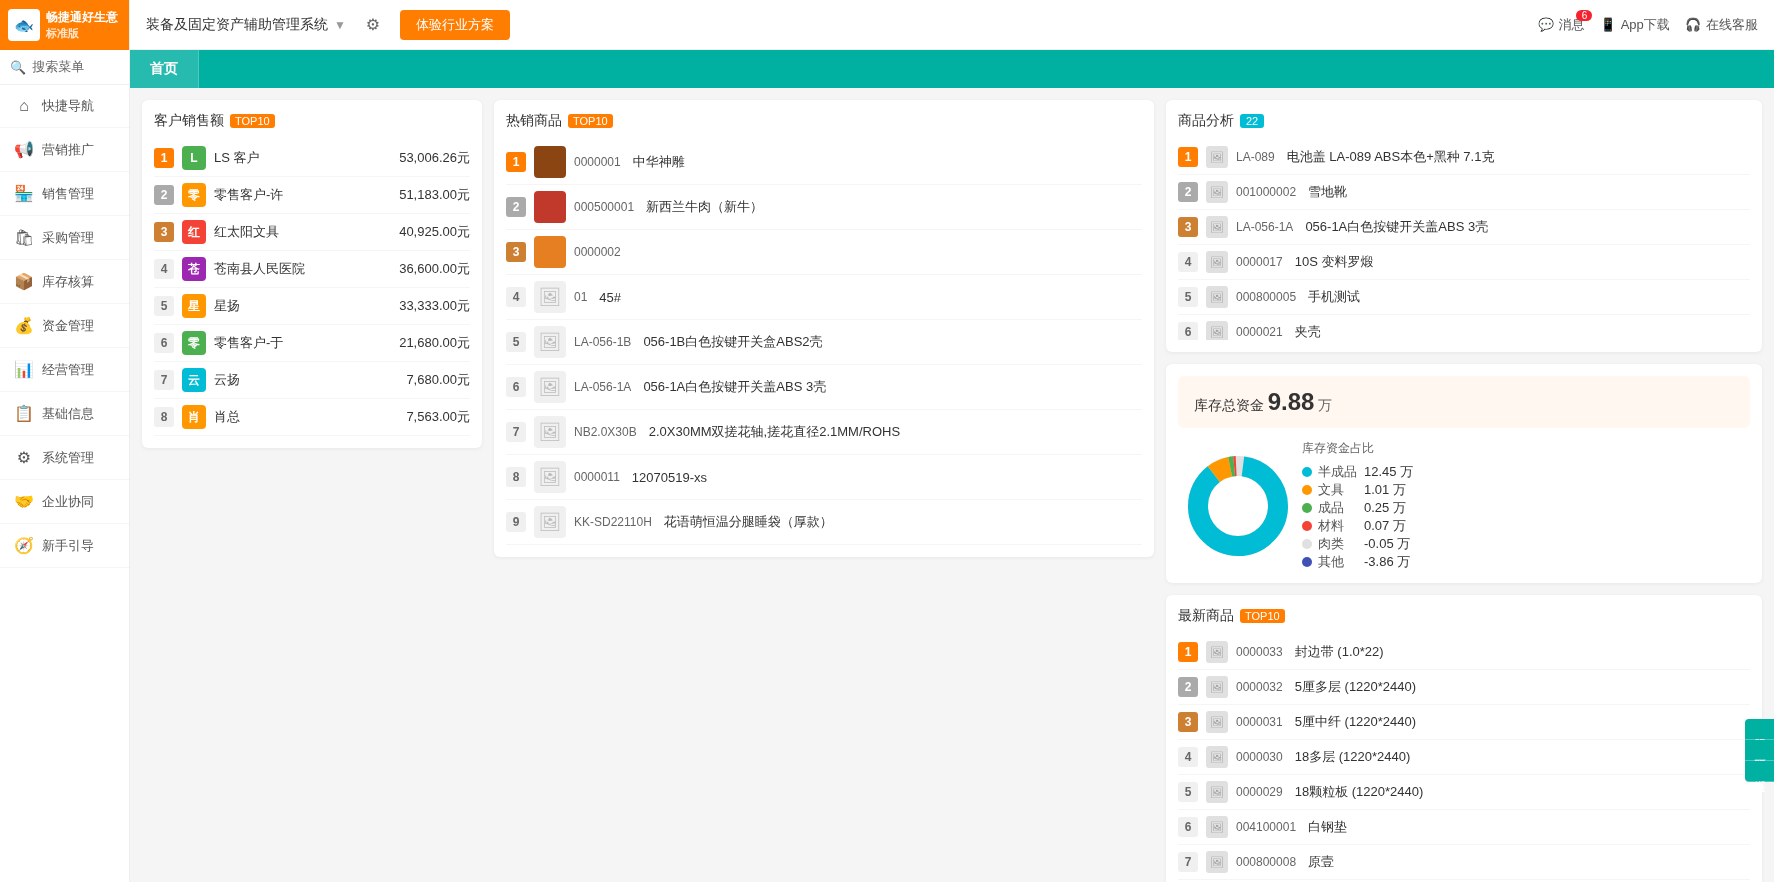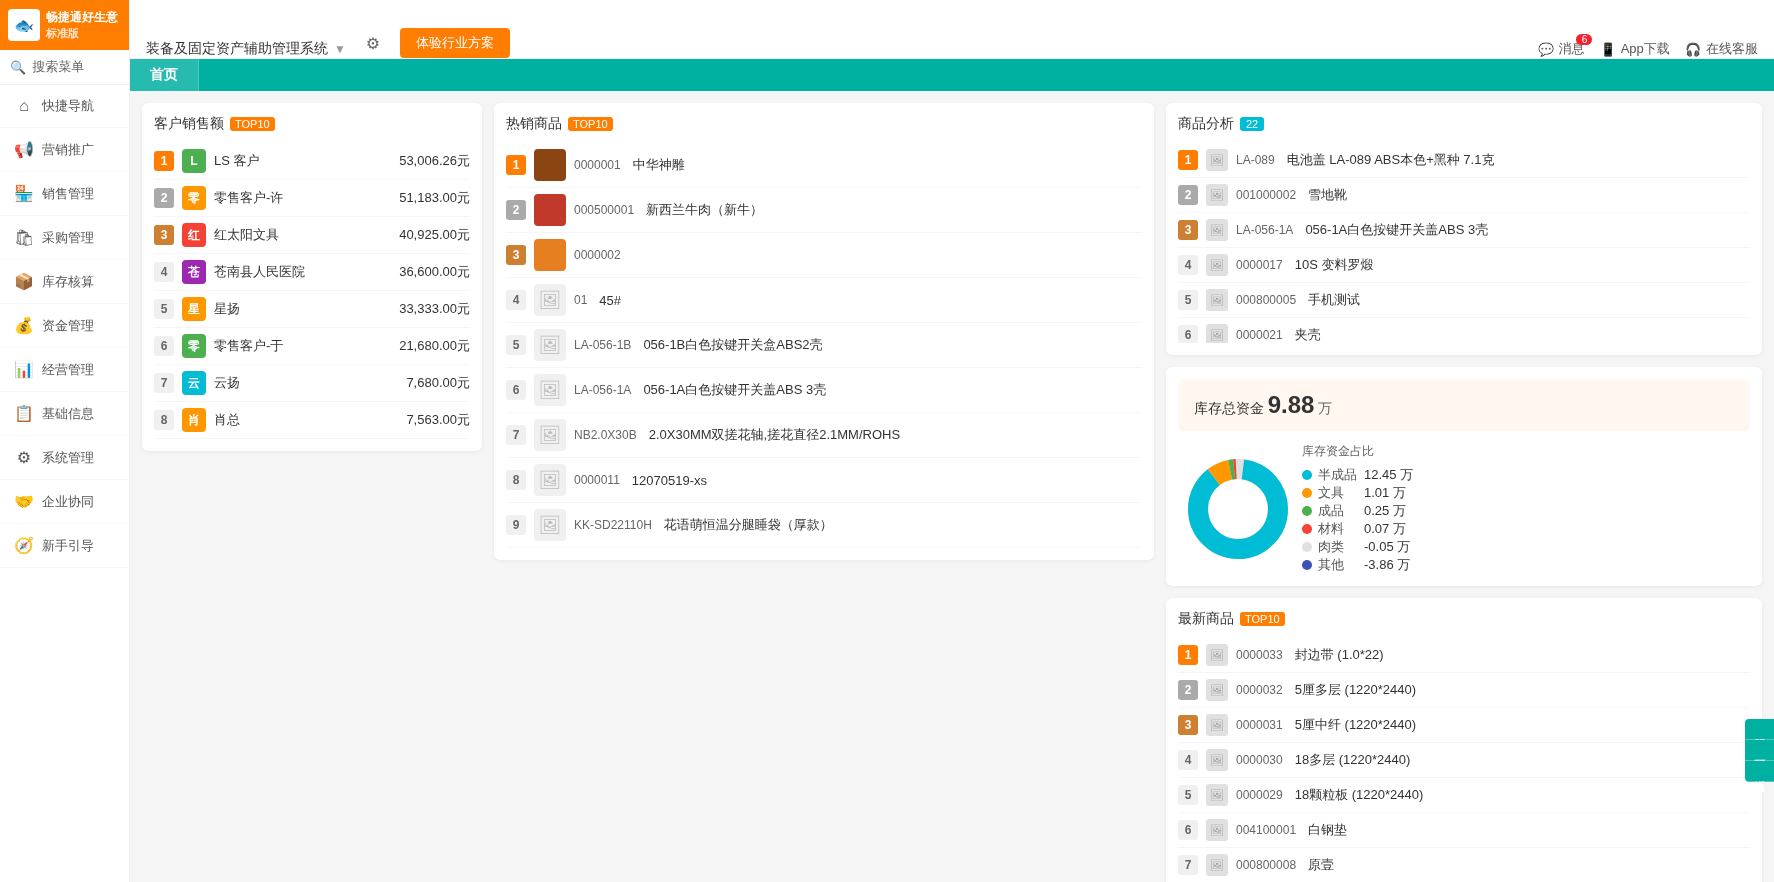--- a/index.html
+++ b/index.html
@@ -62,25 +62,25 @@
     .sidebar-nav-item .nav-icon { font-size: 16px; width: 20px; text-align: center; }
 
     
     .main-wrapper {
       flex: 1;
       display: flex;
       flex-direction: column;
       overflow: hidden;
     }
     .top-header {
-      height: 59px;
+      height: 50px;
       background: #fff;
       border-bottom: 1px solid #eee;
       display: flex;
-      align-items: flex-end;
+      align-items: center;
       padding: 0 16px;
       gap: 12px;
     }
     .system-title {
       font-size: 14px;
       color: #333;
       display: flex;
       align-items: center;
       gap: 6px;
     }
@@ -129,21 +129,21 @@
       text-align: center;
       position: absolute;
       top: -6px;
       right: -8px;
     }
 
     
     .nav-tabs {
       background: #00b0a0;
       display: flex;
-      height: 32px;
+      height: 38px;
     }
     .nav-tab {
       padding: 0 20px;
       display: flex;
       align-items: center;
       color: #fff;
       font-size: 14px;
       cursor: pointer;
       border-right: 1px solid rgba(255,255,255,0.2);
     }

